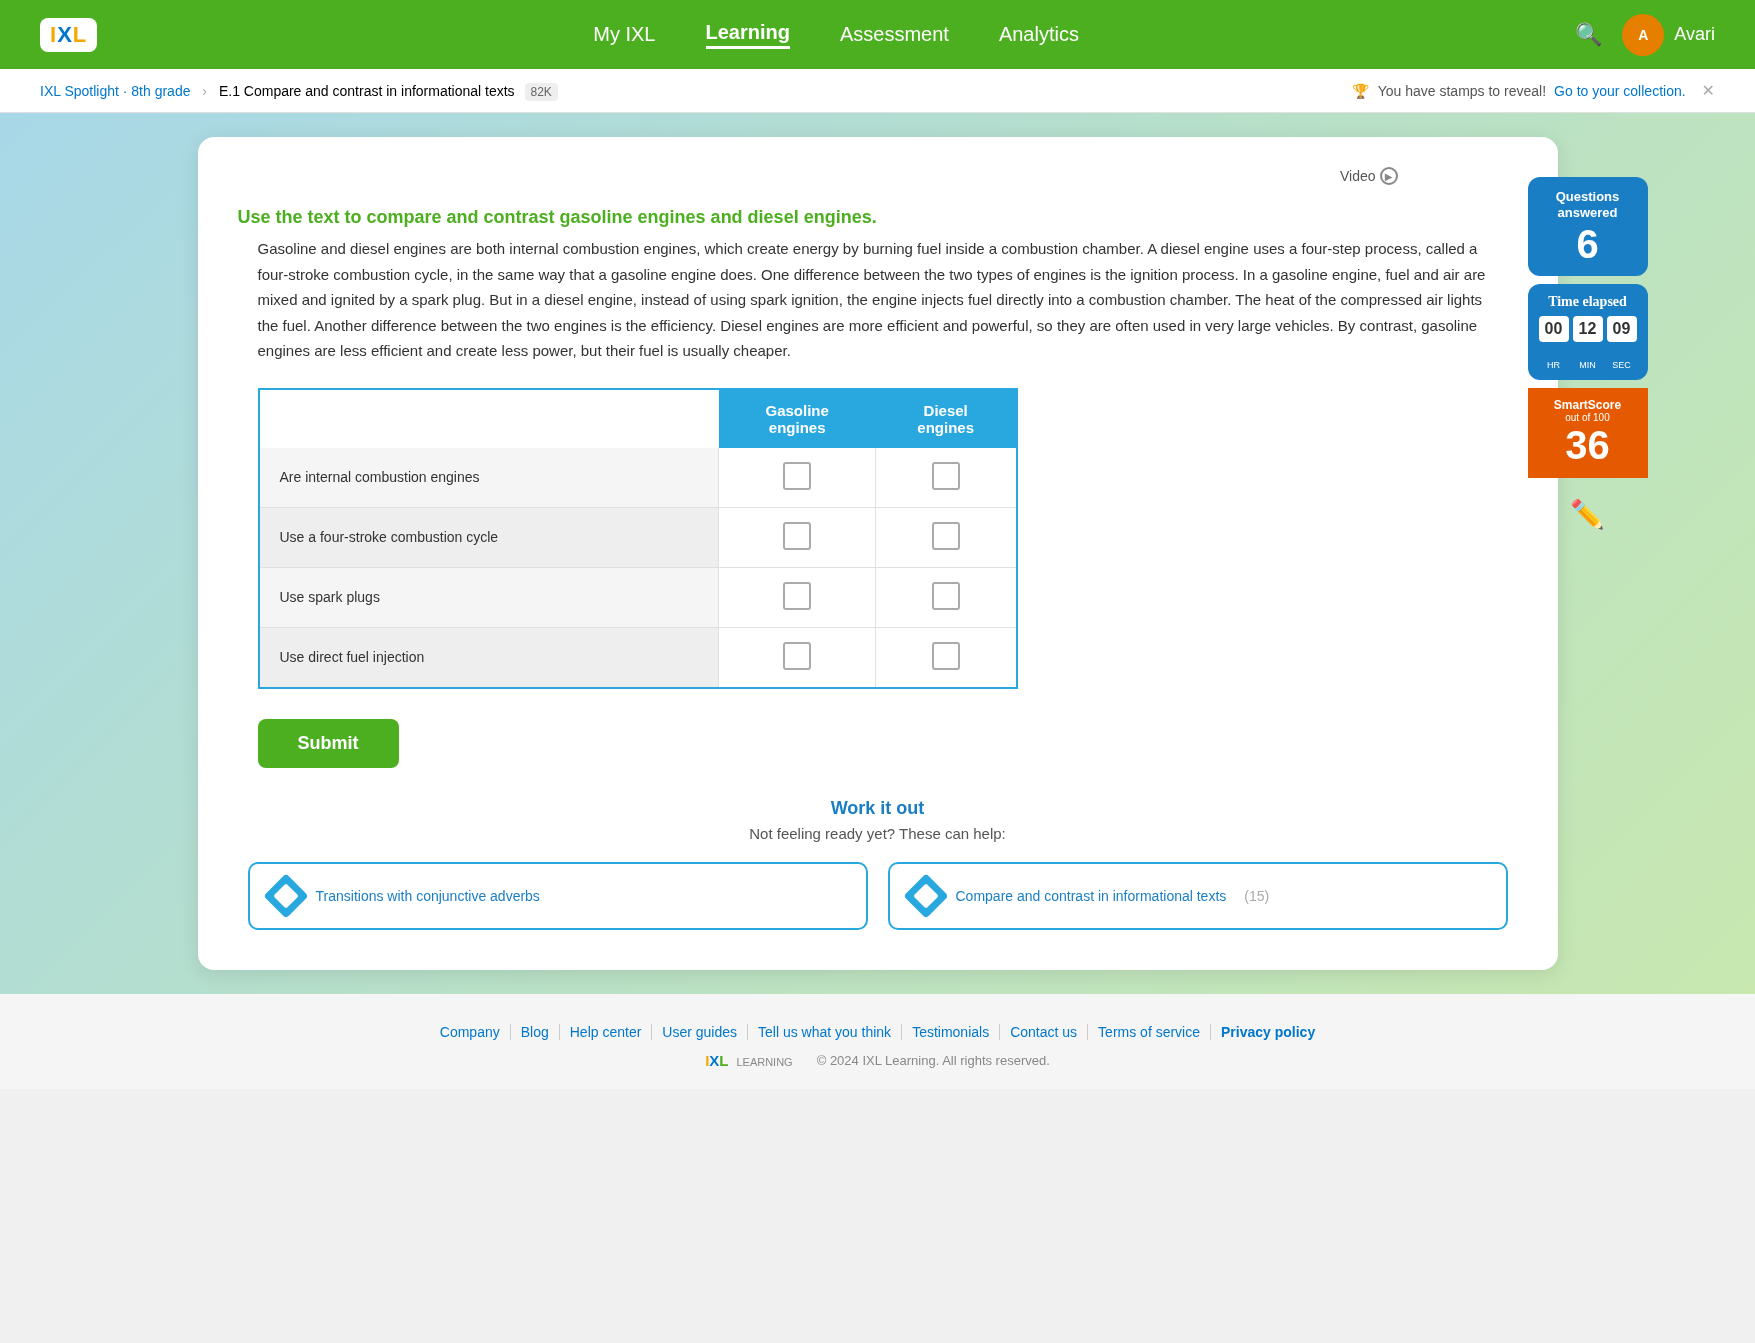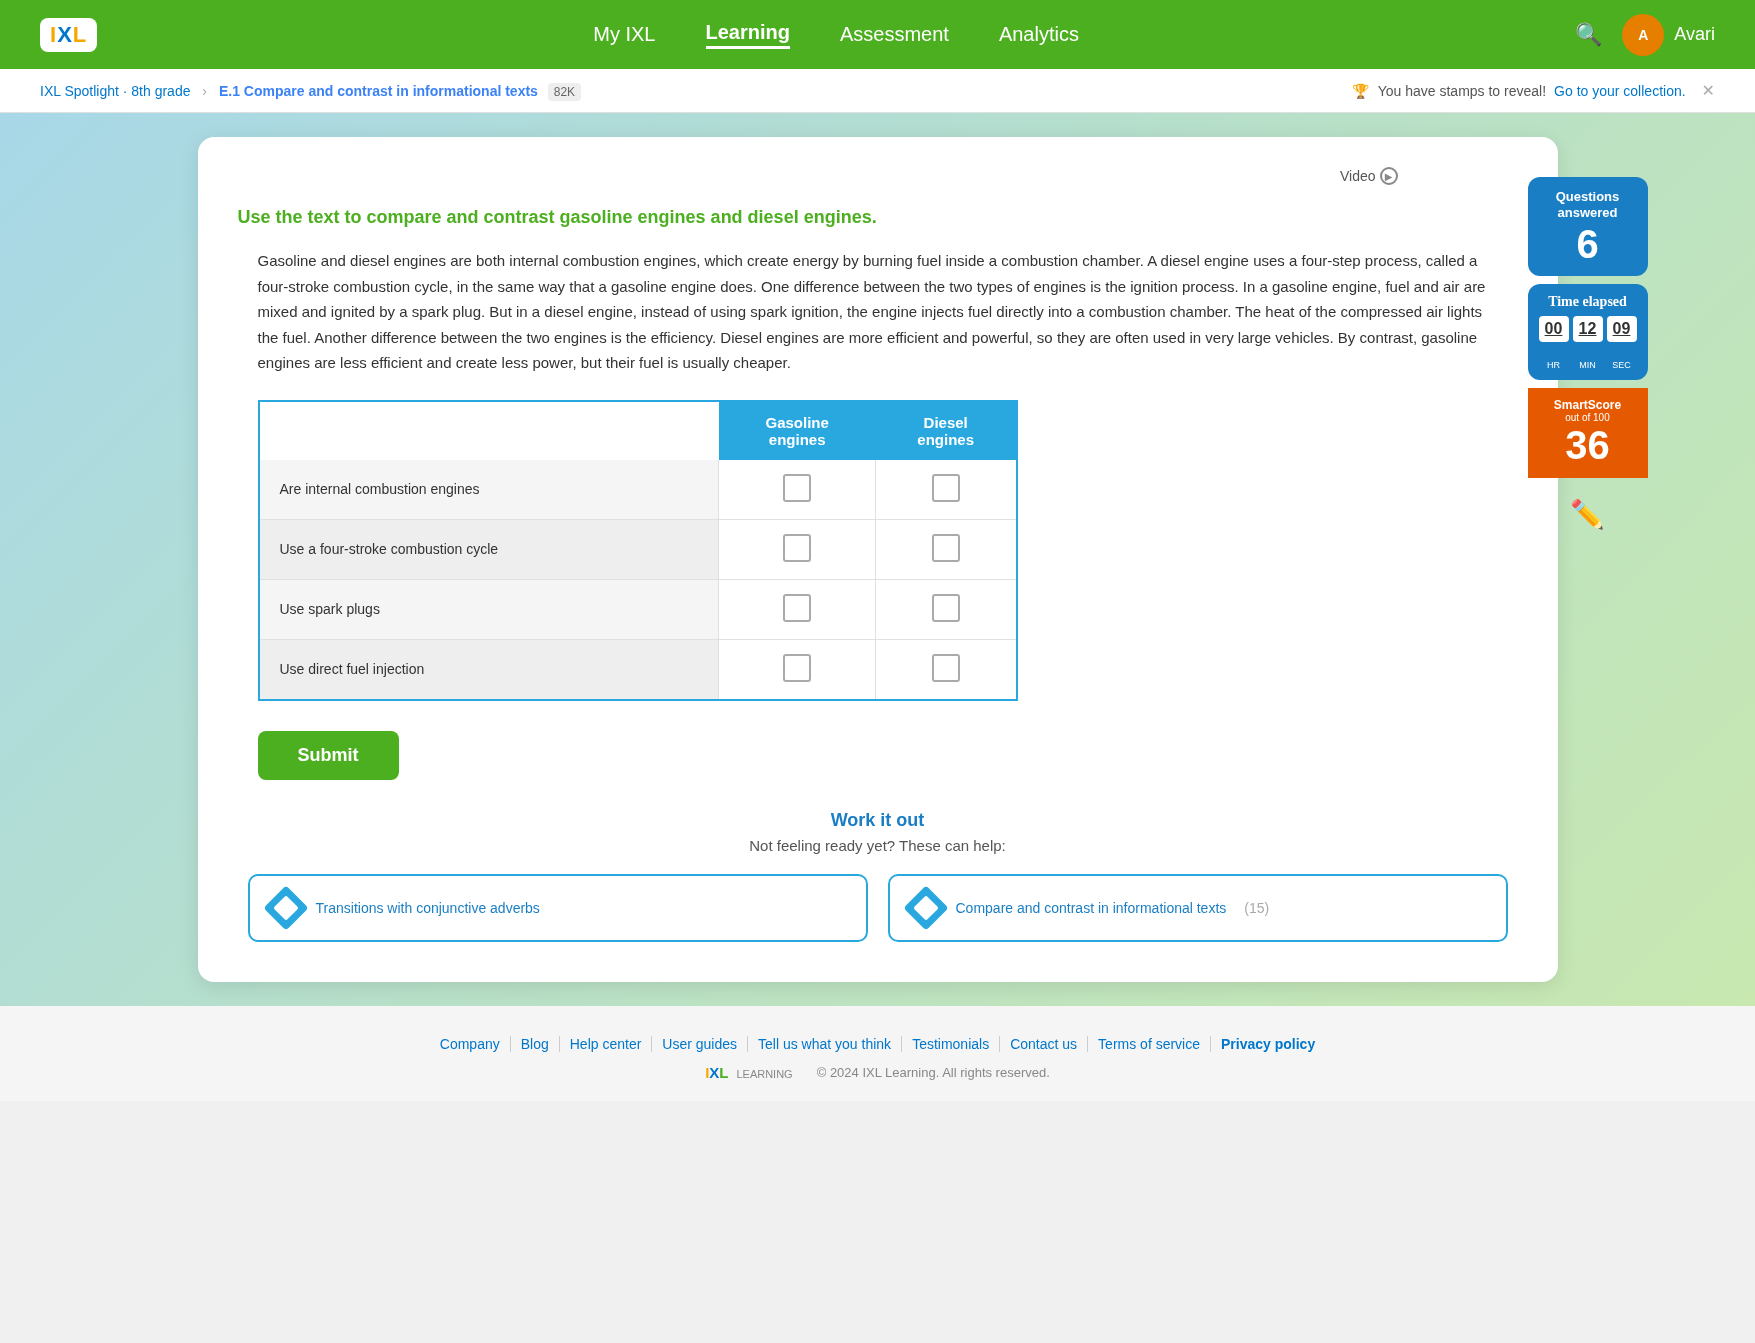--- a/index.html
+++ b/index.html
@@ -77,21 +77,21 @@
       padding: 12px 40px;
       display: flex;
       align-items: center;
       justify-content: space-between;
       border-bottom: 1px solid #e0e0e0;
       font-size: 14px;
       color: #555;
     }
     .breadcrumb-bar a { color: #0077cc; text-decoration: none; }
     .breadcrumb-bar .sep { margin: 0 8px; color: #aaa; }
-    .breadcrumb-bar .current { color: #3b82f6; font-weight: 700; }
+    .breadcrumb-bar .current { color: #000000; font-weight: 400; }
     .breadcrumb-bar .badge {
       background: #eee;
       color: #666;
       border-radius: 4px;
       padding: 2px 6px;
       font-size: 12px;
       margin-left: 6px;
     }
     .stamp-notice {
       display: flex;
@@ -172,21 +172,20 @@
     }
     .time-block {
       background: white;
       color: #333;
       border-radius: 4px;
       padding: 4px 6px;
       font-size: 16px;
       font-weight: bold;
       min-width: 30px;
       text-align: center;
-      text-decoration: underline;
     }
     .time-unit {
       font-size: 9px;
       color: white;
       text-align: center;
       margin-top: 18px;
     }
     .sidebar-smart {
       background: #e55a00;
       border-radius: 0;
@@ -218,21 +217,21 @@
       display: flex;
       align-items: center;
       gap: 4px;
     }
 
     
     .instruction {
       color: #4caf1f;
       font-size: 18px;
       font-weight: 600;
-      margin-bottom: 20px;
+      margin-bottom: 8px;
       margin-top: 30px;
     }
 
     
     .passage {
       font-size: 15px;
       line-height: 1.7;
       color: #333;
       margin-bottom: 24px;
       padding: 0 20px;

